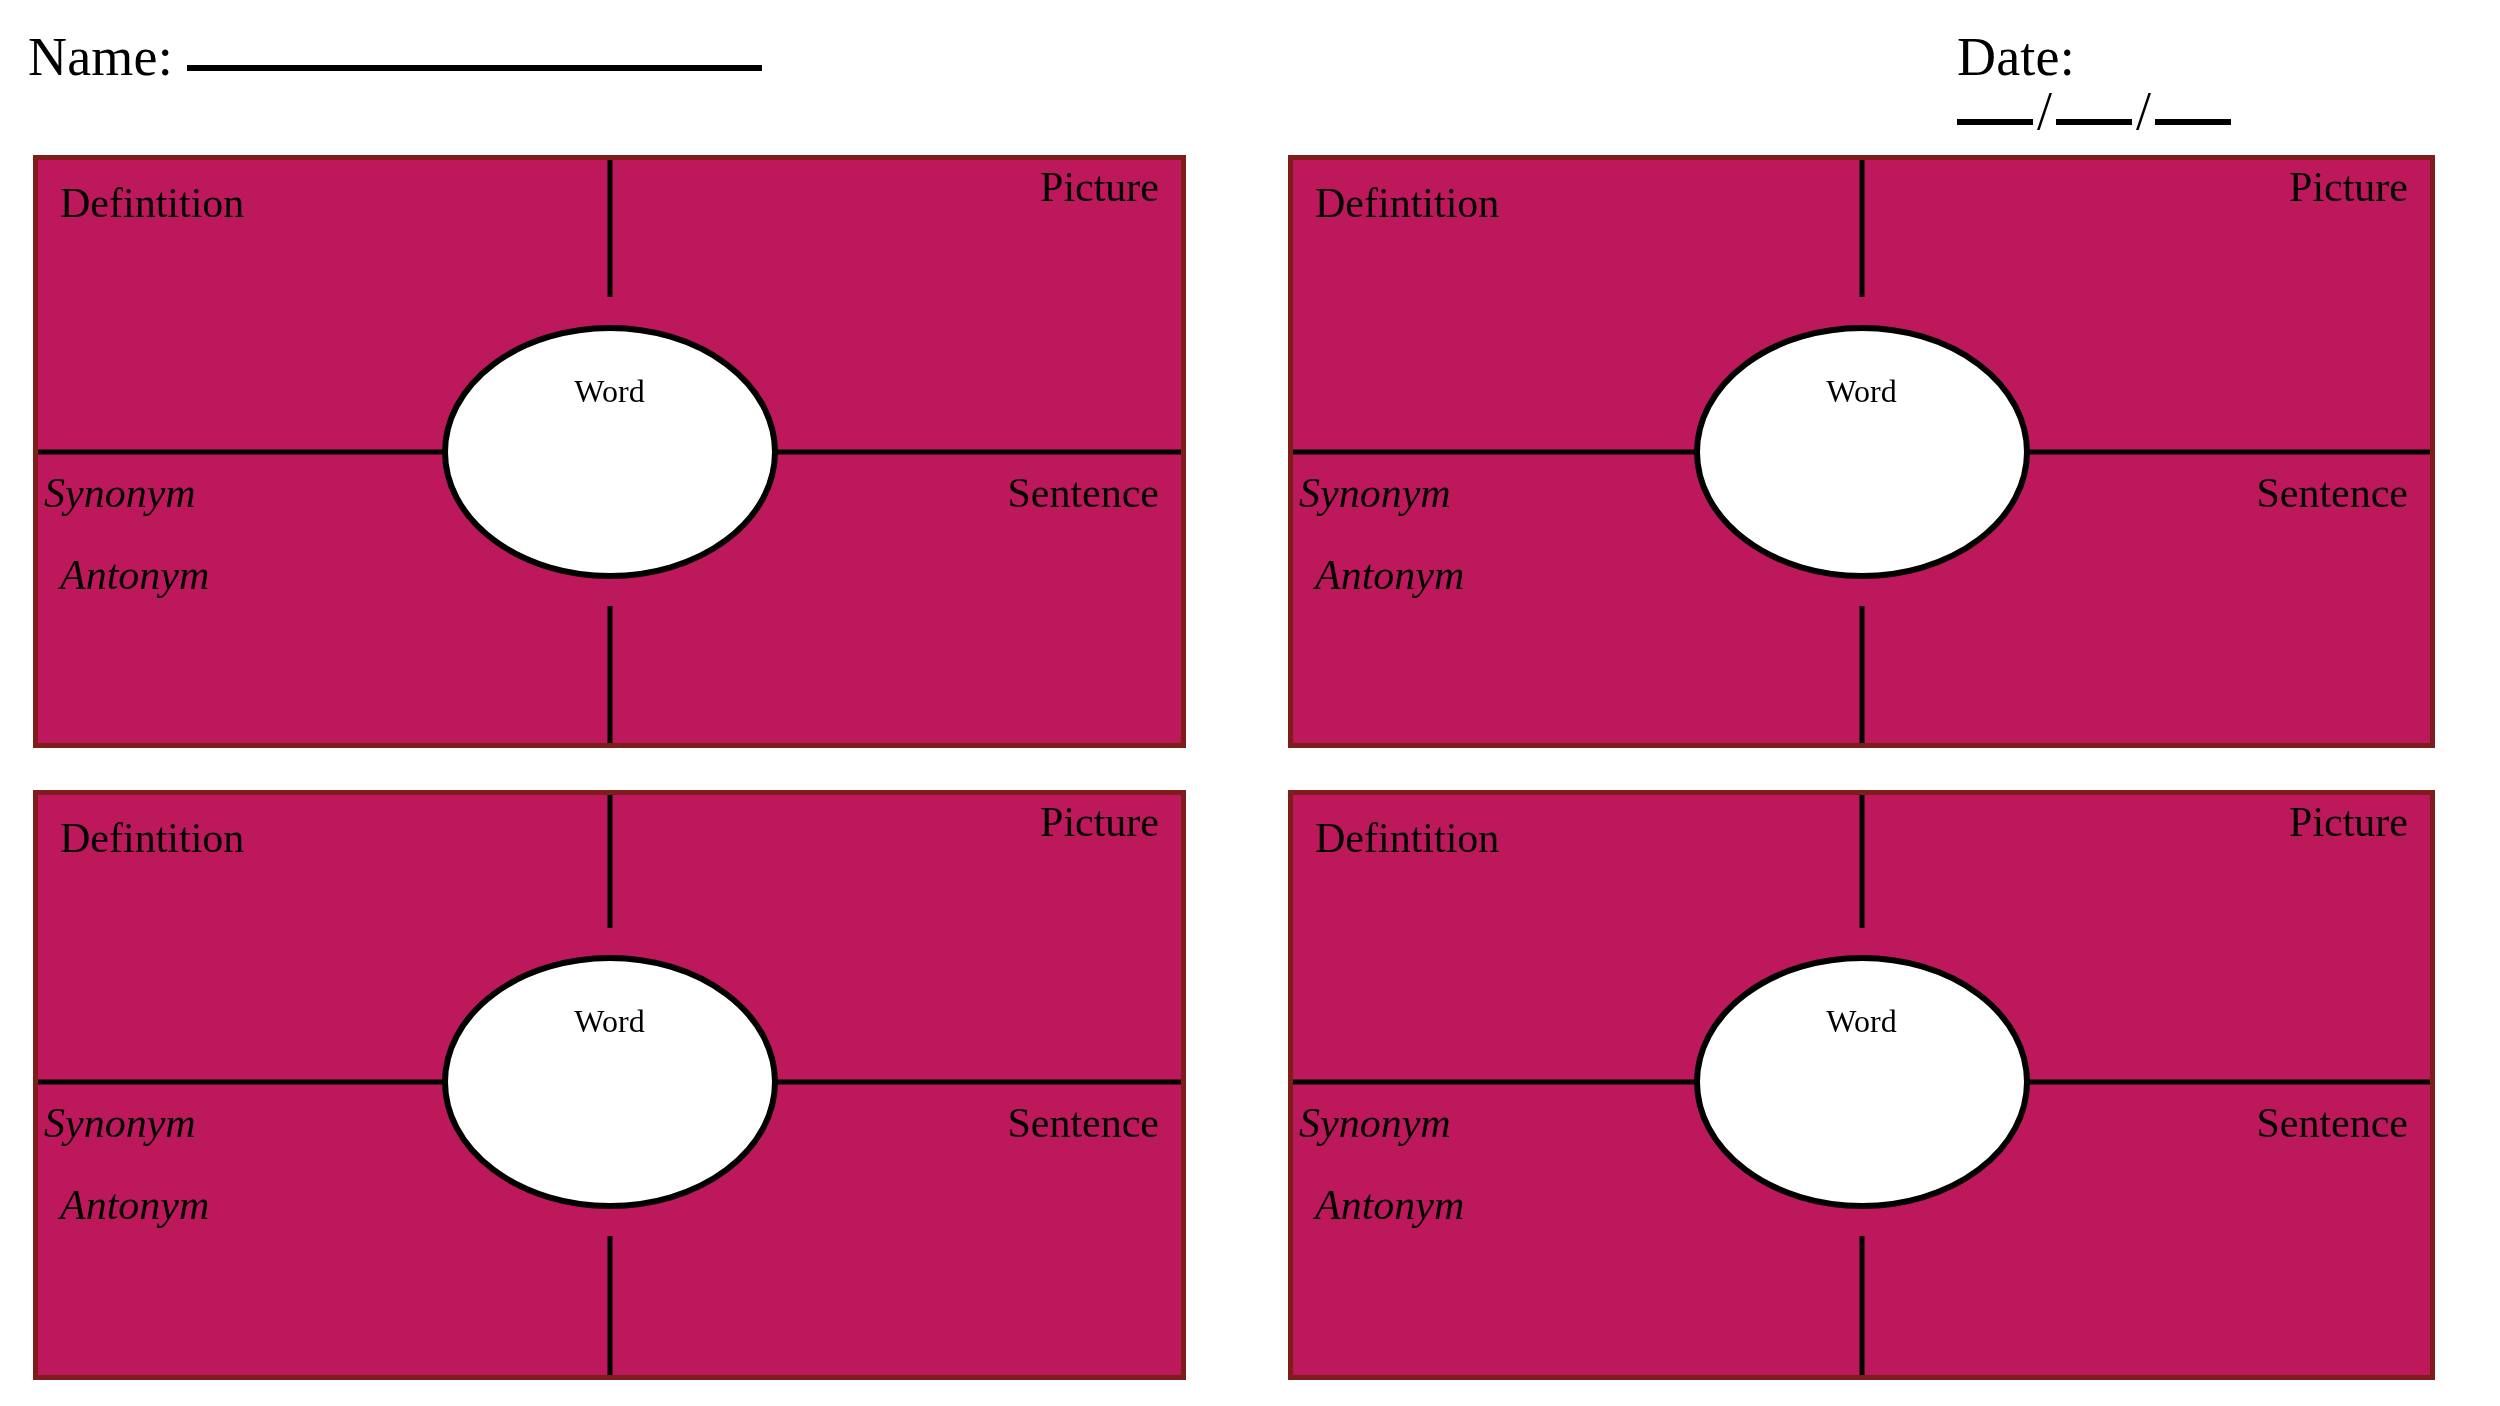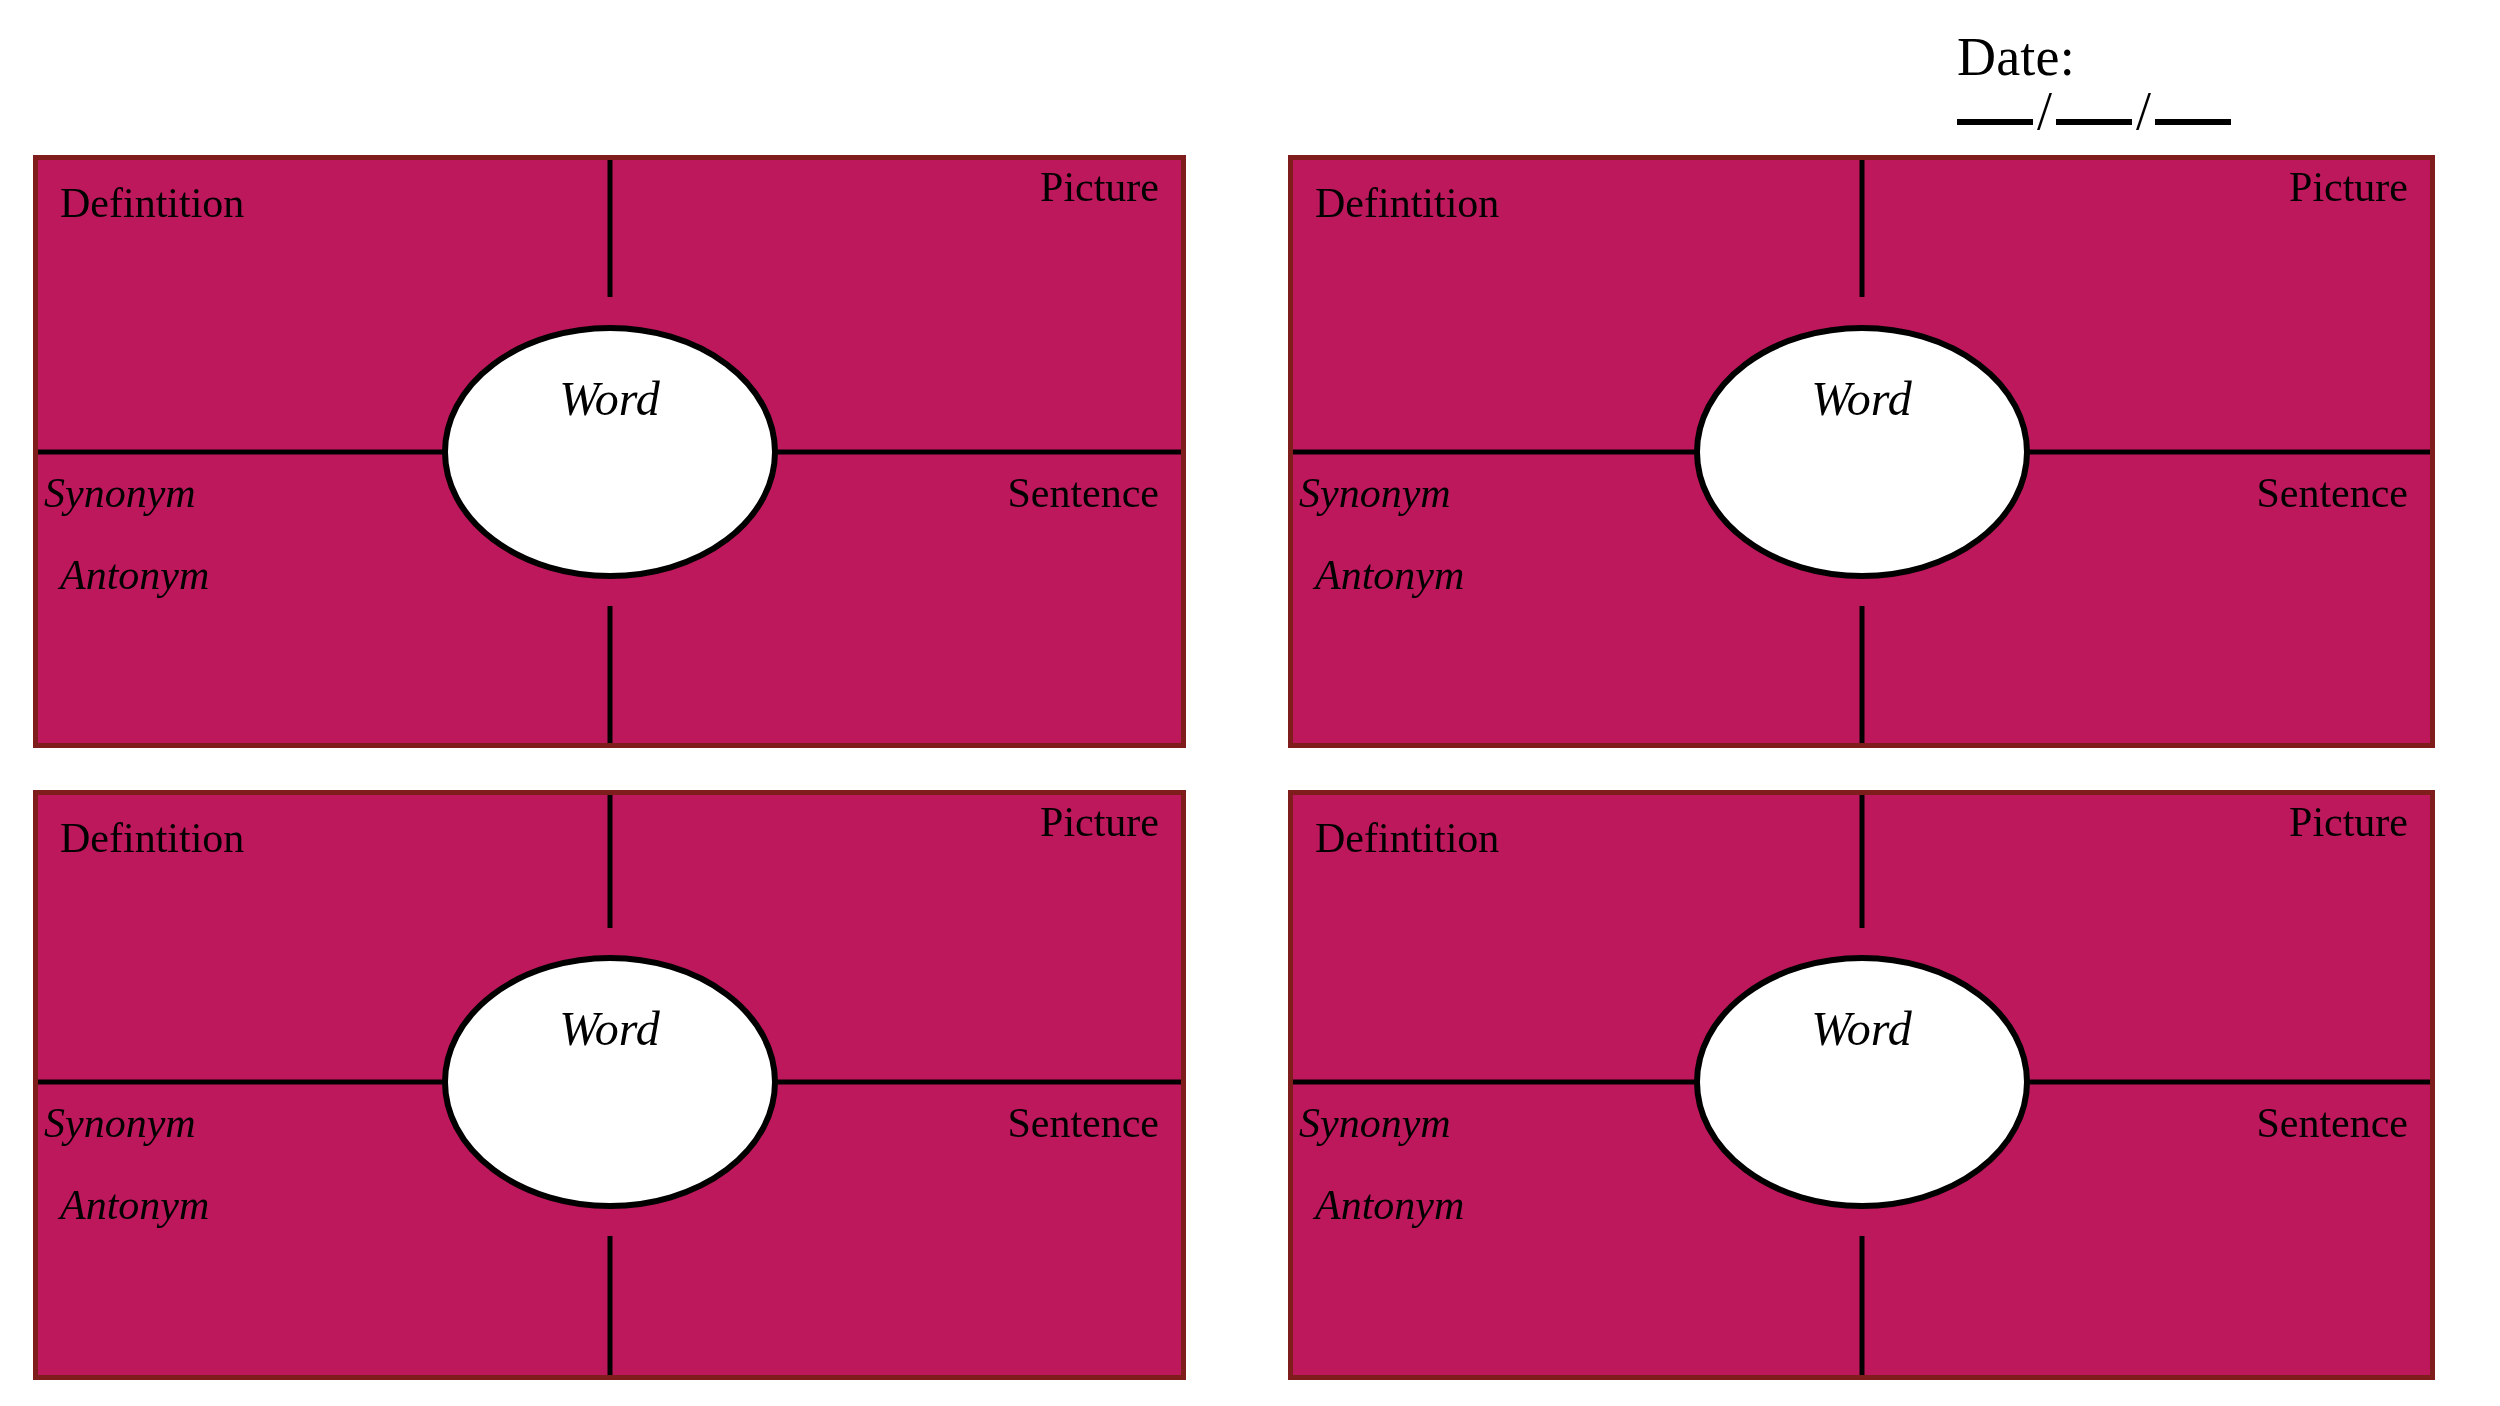--- a/index.html
+++ b/index.html
@@ -134,24 +134,23 @@
     fill: #ffffff;
     stroke: #000000;
     stroke-width: 6;
   }
   .ellipse-label {
     position: absolute;
     left: 0;
     right: 0;
     top: 20%;
     text-align: center;
-    font-size: 48px;
+    font-size: 32px;
     line-height: 1;
     pointer-events: none;
-    font-style: italic;
   }
 
   
   .corner-label {
     position: absolute;
     font-size: 42px;
     line-height: 1;
     white-space: nowrap;
   }
   .lbl-definition { left: 22px;  top: 22px; }
@@ -170,20 +169,24 @@
   #box-3 .div-v-top,    #box-4 .div-v-top    { height: 23.0%; }
   #box-3 .div-v-bottom, #box-4 .div-v-bottom { height: 24.0%; }
 </style>
 </head>
 <body>
 
 <div id="page">
 
   <div class="header-row">
 
+    <div class="field" id="field-name">
+      <span class="field-label">Name:</span>
+      <span class="rule" id="rule-name"></span>
+    </div>
 
 
     <div class="field" id="field-date">
       <span class="field-label">Date:</span>
       <span class="date-slots">
         <span class="date-slot"></span>
         <span class="date-sep">/</span>
         <span class="date-slot"></span>
         <span class="date-sep">/</span>
         <span class="date-slot"></span>

